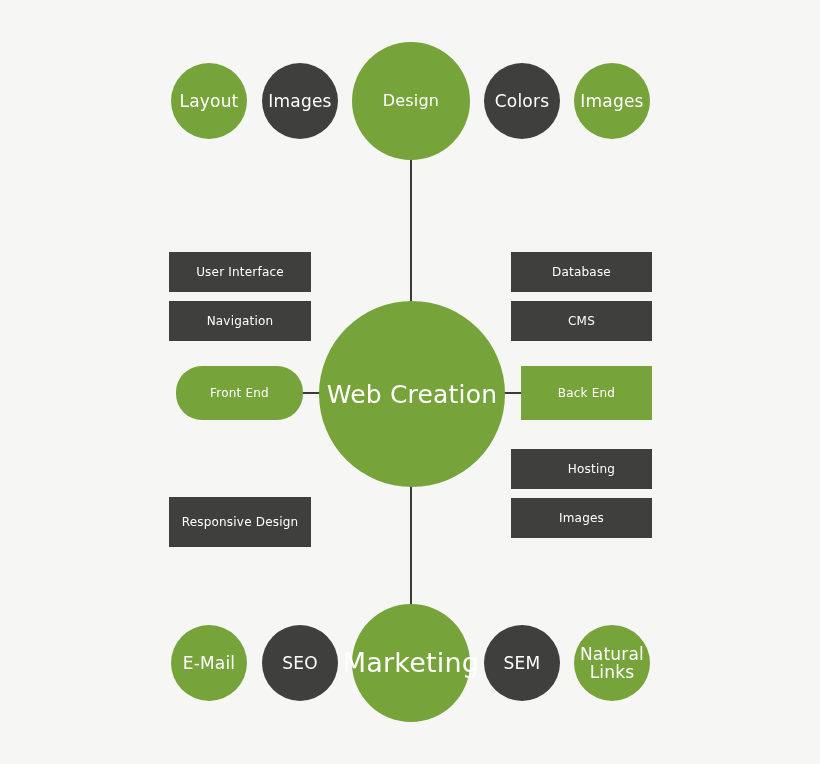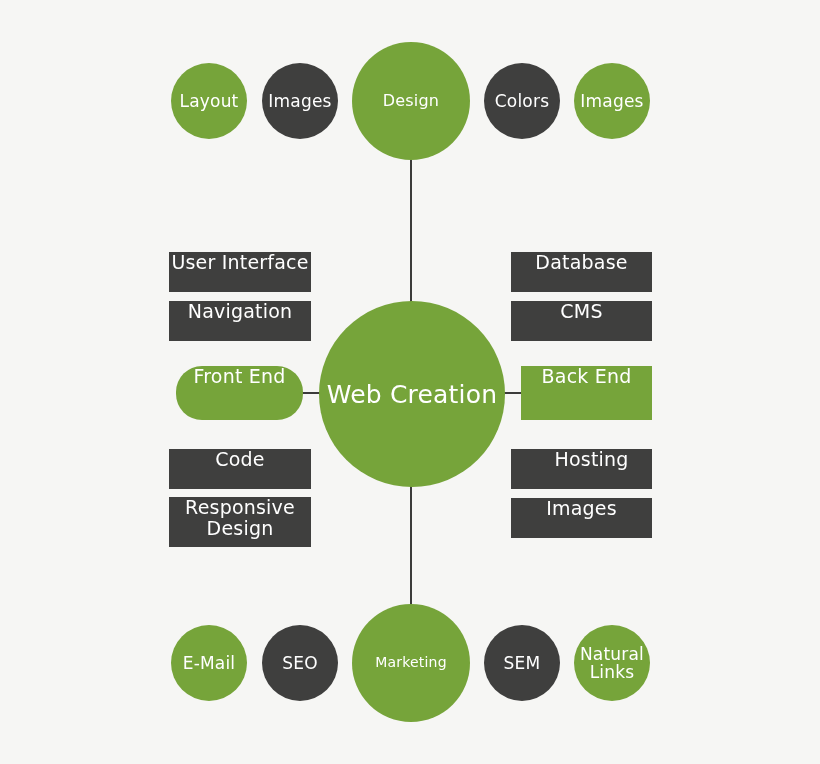--- a/index.html
+++ b/index.html
@@ -47,25 +47,25 @@
   .node-circle.green { background: #76a43a; }
   .node-circle.dark  { background: #3f3f3e; }
 
   .c-small { font-size: 17px; }
   .c-hub   { font-size: 25px; }
 
   
   .node-box {
     position: absolute;
     display: flex;
-    align-items: flex-start;
+    align-items: center;
     justify-content: center;
     text-align: center;
     color: #ffffff;
-    font-size: 19px;
+    font-size: 12px;
     line-height: 1.08;
     z-index: 3;
     box-sizing: border-box;
     letter-spacing: 0.2px;
   }
   .node-box.dark  { background: #3f3f3e; }
   .node-box.green { background: #76a43a; }
 
   .node-label { display: block; }
 </style>
@@ -104,23 +104,20 @@
   </div>
 
   <div class="node-box dark" style="left:169px; top:301px; width:142px; height:40px;">
     <span class="node-label">Navigation</span>
   </div>
 
   <div class="node-box green" style="left:176px; top:366px; width:127px; height:54px;border-radius:26px;">
     <span class="node-label">Front End</span>
   </div>
 
-  <div class="node-box dark" style="left:169px; top:449px; width:142px; height:40px;">
-    <span class="node-label">Code</span>
-  </div>
 
   <div class="node-box dark" style="left:511px; top:252px; width:141px; height:40px;">
     <span class="node-label">Database</span>
   </div>
 
   <div class="node-box dark" style="left:169px; top:497px; width:142px; height:50px;">
     <span class="node-label">Responsive Design</span>
   </div>
 
   <div class="node-box dark" style="left:511px; top:301px; width:141px; height:40px;">
@@ -144,21 +141,21 @@
   </div>
 
   <div class="node-circle green c-small" style="left:171px; top:625px; width:76px; height:76px;">
     <span class="node-label">E-Mail</span>
   </div>
 
   <div class="node-circle dark c-small" style="left:262px; top:625px; width:76px; height:76px;">
     <span class="node-label">SEO</span>
   </div>
 
-  <div class="node-circle green" style="left:352px; top:604px; width:118px; height:118px; font-size:14px;">
+  <div class="node-circle green" style="left:352px; top:604px; width:118px; height:118px; font-size:27px;">
     <span class="node-label">Marketing</span>
   </div>
 
   <div class="node-circle dark c-small" style="left:484px; top:625px; width:76px; height:76px;">
     <span class="node-label">SEM</span>
   </div>
 
   <div class="node-circle green c-small" style="left:574px; top:625px; width:76px; height:76px;">
     <span class="node-label">Natural Links</span>
   </div>

